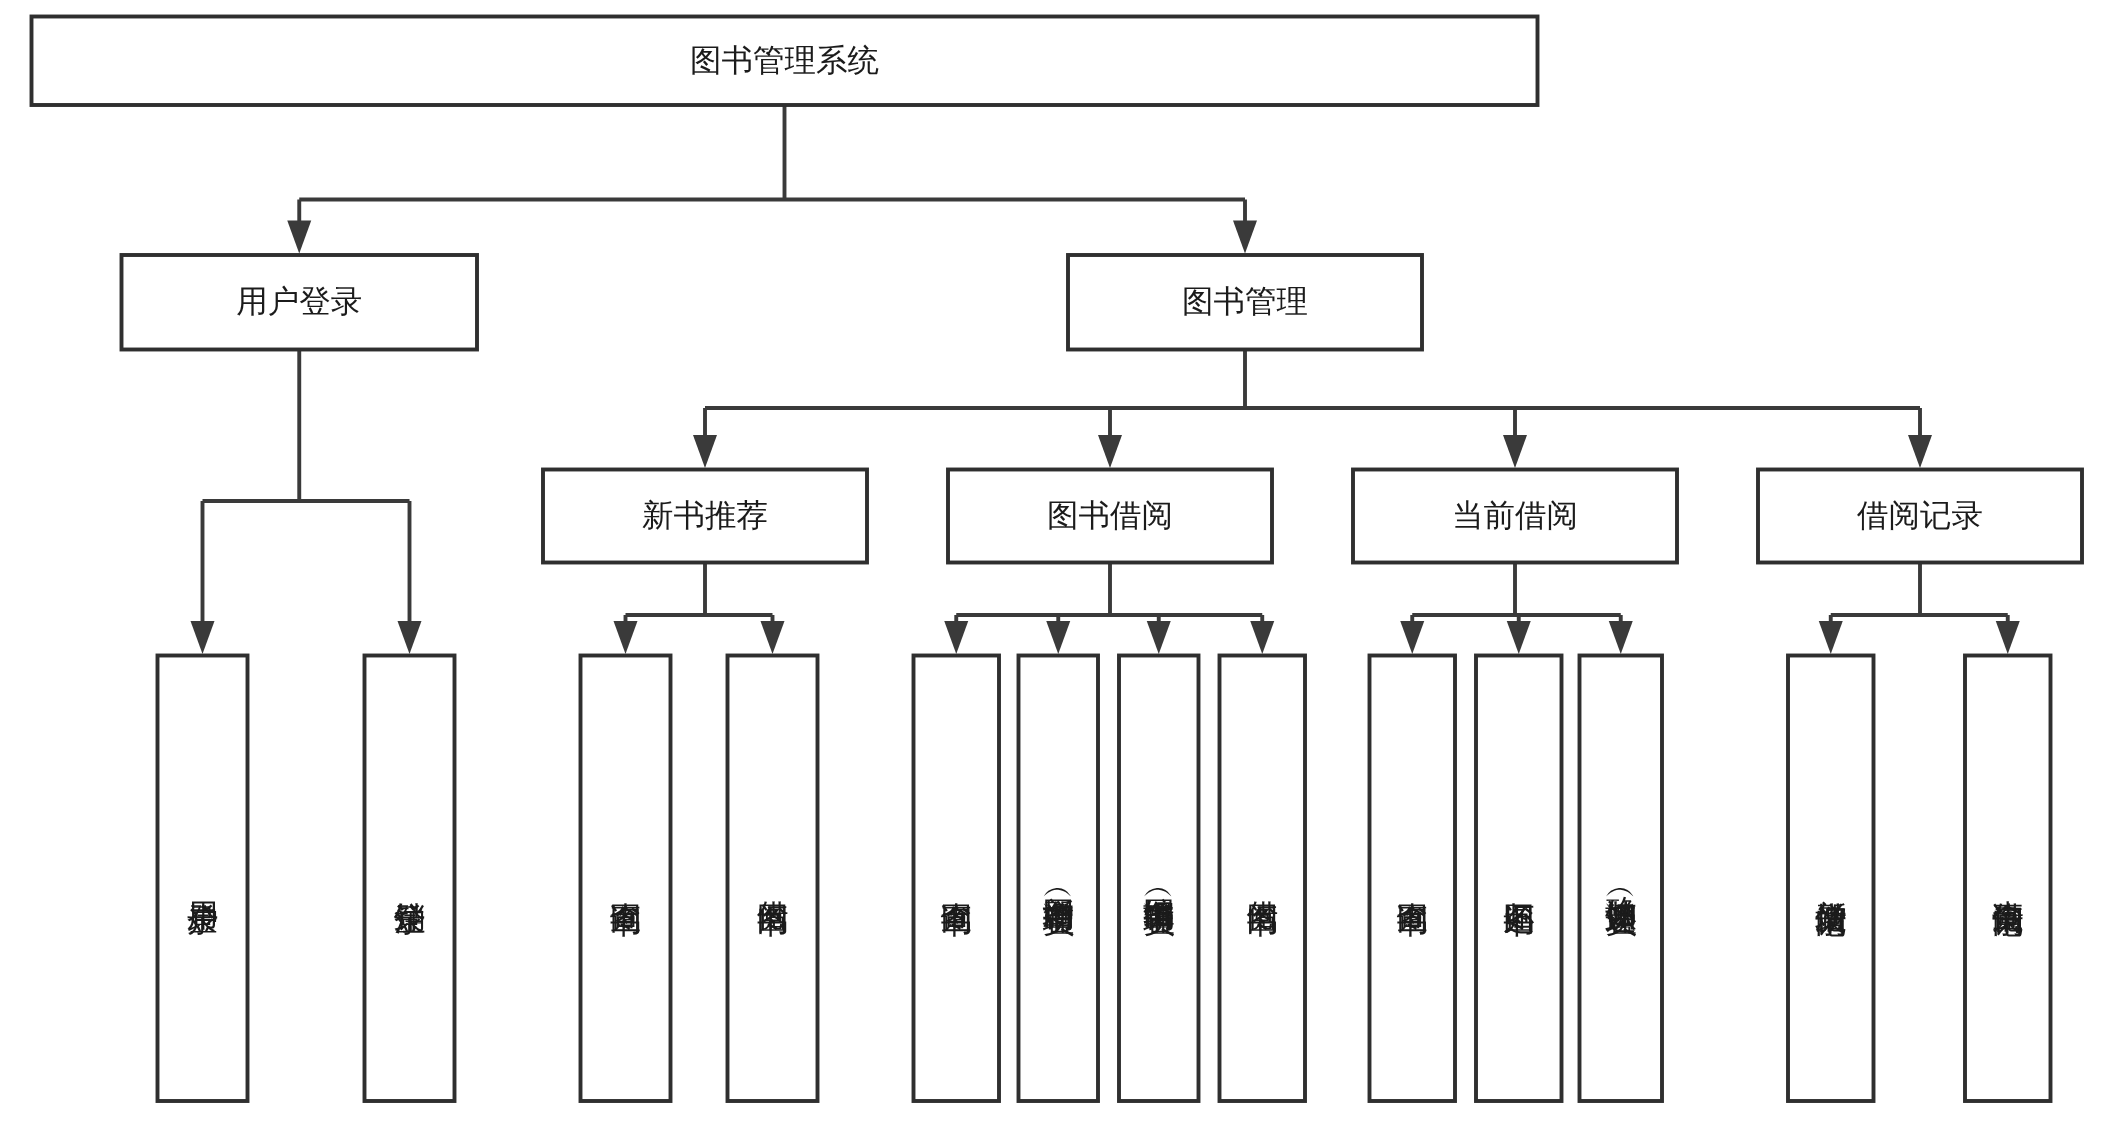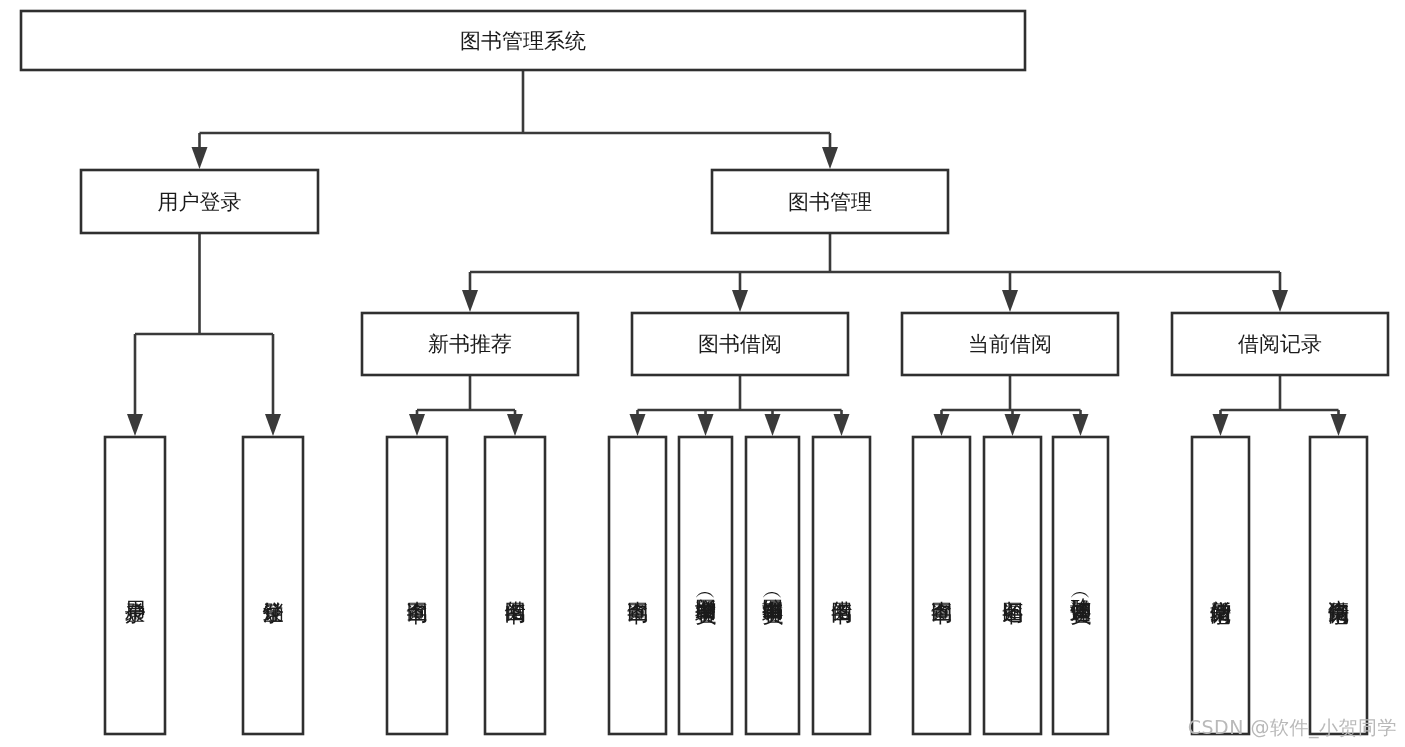--- a/index.html
+++ b/index.html
@@ -205,14 +205,13 @@
         <span class="leaf-label">确认归还（管理员）</span>
       </div>
       <div class="leaf-label-wrap" style="left: 1192px; top: 437px; width: 57px; height: 297px;">
         <span class="leaf-label">新增借阅记录</span>
       </div>
       <div class="leaf-label-wrap" style="left: 1310px; top: 437px; width: 57px; height: 297px;">
         <span class="leaf-label">查询借阅记录</span>
       </div>
     </div>
 
-  <div class="watermark">CSDN @软件_小贺同学</div>
 </div>
 
 </body></html>

